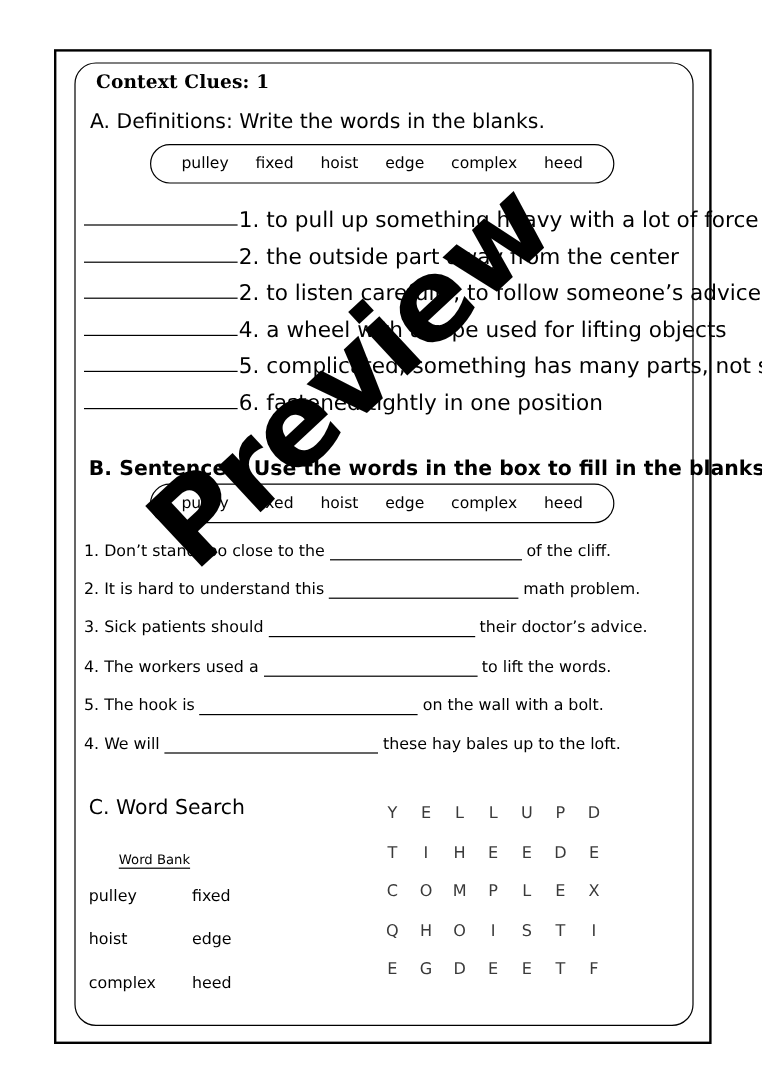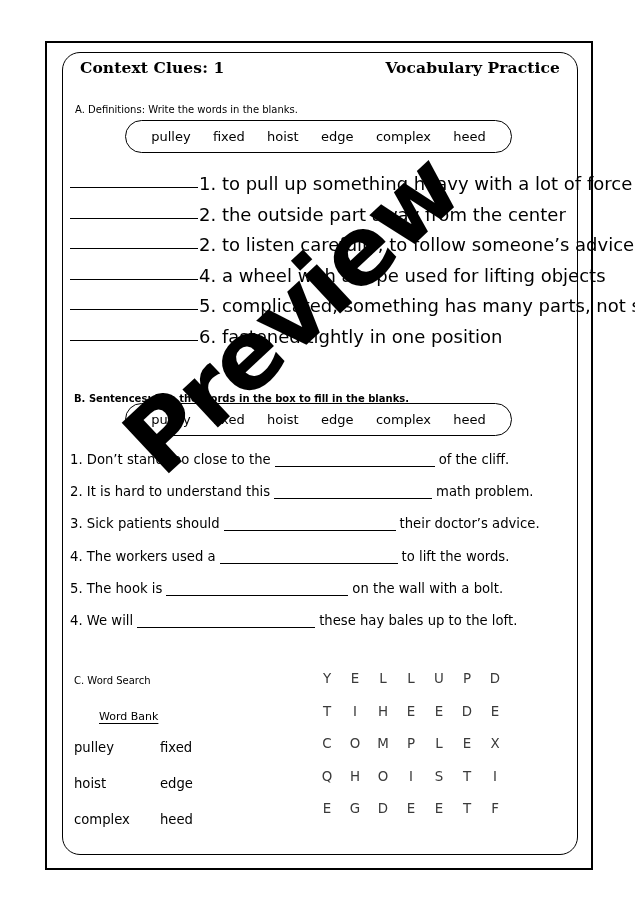--- a/index.html
+++ b/index.html
@@ -62,23 +62,22 @@
     font-family: "DejaVu Serif", serif;
     font-weight: bold;
     font-size: 15.5px;
     letter-spacing: 0.1px;
     white-space: nowrap;
   }
 
   
   .section-heading {
     position: absolute;
-    font-size: 10px;
-    white-space: nowrap;
-    margin-top: 12px;
+    font-size: 17px;
+    white-space: nowrap;
   }
   #sec-a-heading { left: 75px; top: 92px; }
   #sec-b-heading { left: 74px; top: 381px; font-weight: bold; }
   #sec-c-heading { left: 74px; top: 663px; }
 
   
   .word-pill {
     position: absolute;
     left: 125px;
     width: 387px;
@@ -205,21 +204,20 @@
 </head>
 <body>
 
 <div class="outer-frame"></div>
 <div class="inner-frame"></div>
 
 <div class="content">
 
   <div class="header-row">
     <div class="doc-title">Context Clues: 1</div>
-    <div class="doc-subject">Vocabulary Practice</div>
   </div>
 
   <div class="section-heading" id="sec-a-heading">A. Definitions: Write the words in the blanks.</div>
   <div class="word-pill" id="pill-a">
       <span>pulley</span>
       <span>fixed</span>
       <span>hoist</span>
       <span>edge</span>
       <span>complex</span>
       <span>heed</span>

